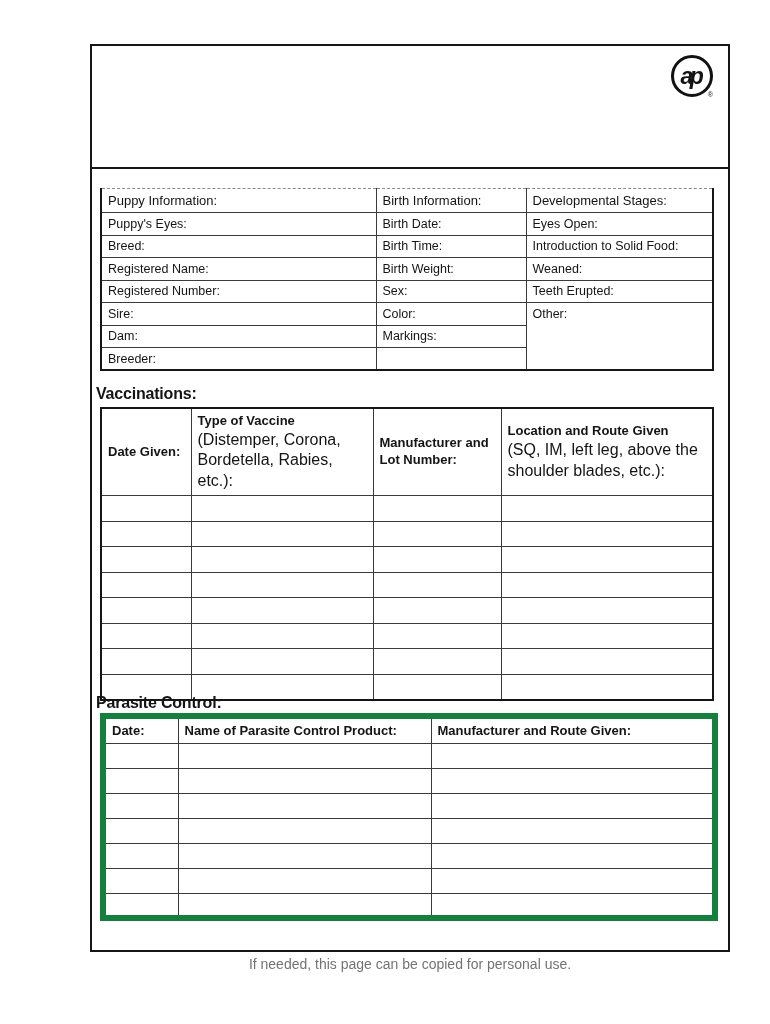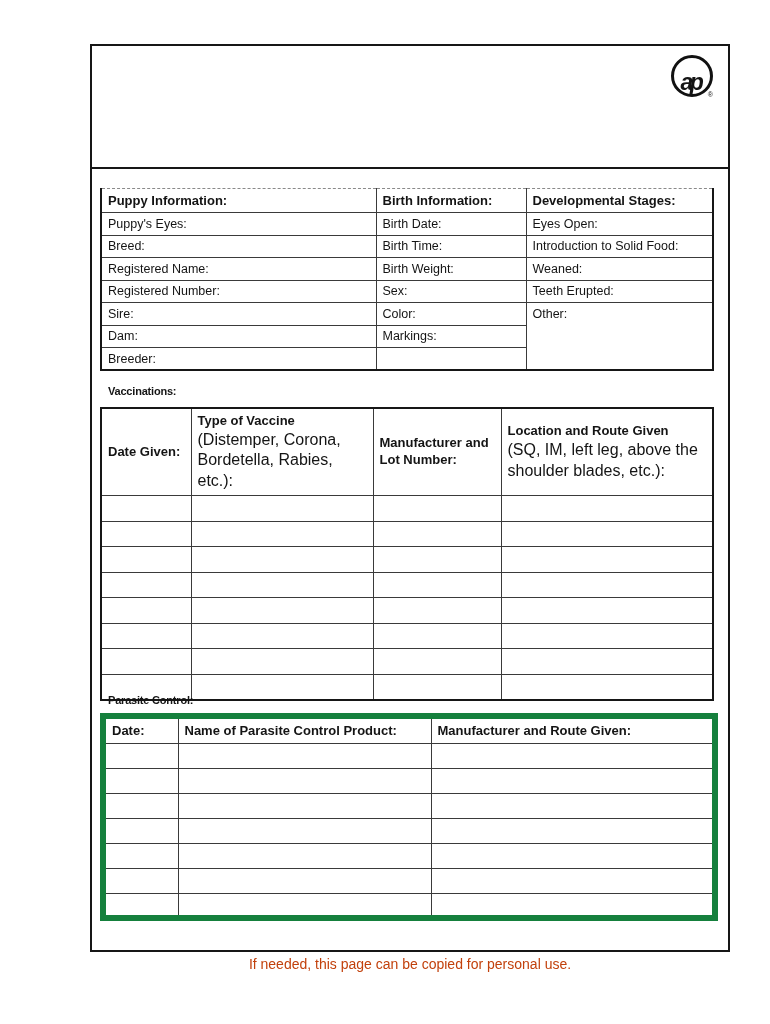--- a/index.html
+++ b/index.html
@@ -20,54 +20,54 @@
     display:flex; align-items:flex-end; padding:0 0 8px 24px; }
   .hcell-right { flex:1; display:flex; align-items:flex-end;
     padding:0 0 8px 22px; position:relative; }
   .form-number { line-height:0.9; white-space:nowrap; }
   .fn-prefix { font-size:45px; font-weight:400; }
   .fn-digits { font-size:20px; }
   .doc-title { font-size:29px; font-weight:bold; letter-spacing:-0.3px; }
   .logo {
     position:absolute; right:15px; top:9px; width:42px; height:42px;
     border:3px solid #111; border-radius:50%;
-    display:flex; align-items:flex-end; justify-content:center;
+    display:flex; align-items:center; justify-content:center;
   }
   .logo-text { font-style:italic; font-weight:bold; font-size:23px;
     letter-spacing:-3.5px; padding-right:3px; line-height:1; }
   .logo-reg { position:absolute; right:-3px; bottom:-4px; font-size:7px; }
   
   table { border-collapse:collapse; table-layout:fixed; position:absolute;
     left:8px; width:612px; background:#fff; }
   td { border:1px solid #3a3a3a; padding:2px 6px; font-size:12.5px;
     vertical-align:middle; overflow:hidden; }
   
   .info-table { top:142px; border:2px solid #161616; border-top:none; }
   .info-table td { height:22.5px; }
-  .info-table tr.hdr td { height:24px; font-weight:bold; font-size:13px;
+  .info-table tr.hdr td { height:24px; font-weight:normal; font-size:13px;
     border-top:1px dashed #8a8a8a; }
   .vtop { vertical-align:top; padding-top:4px; }
   
-  .section-heading { position:absolute; left:16px; font-size:11px;
+  .section-heading { position:absolute; left:4px; font-size:16px;
     font-weight:bold; letter-spacing:-0.2px; }
   .vacc-heading { top:339px; }
   .para-heading { top:648px;text-align:right; }
   
   .vacc-table { top:361px; border:2px solid #161616; }
   .vacc-table tr.hdr td { height:59px; padding:4px 6px; }
   .vacc-table td.empty { height:25.5px; }
   .ht { font-weight:bold; font-size:13px; line-height:1.3; }
   .hs { font-weight:normal; font-size:16px; line-height:1.28; }
   
   .para-table { top:667px; border:6px solid #15803d; }
   .para-table tr.hdr td { height:27px; font-weight:bold; font-size:13px; }
   .para-table td.empty { height:25px; }
   
   .footer-note { position:absolute; left:90px; top:956px; width:640px;
-    text-align:center; font-size:14px; color:#c2410c; }
+    text-align:center; font-size:14px; color:#737373; }
 </style>
 </head>
 <body>
 
 <div class="frame">
 
   <div class="header">
     <div class="hcell-right">
       <span class="logo">
         <span class="logo-text">ap</span>

